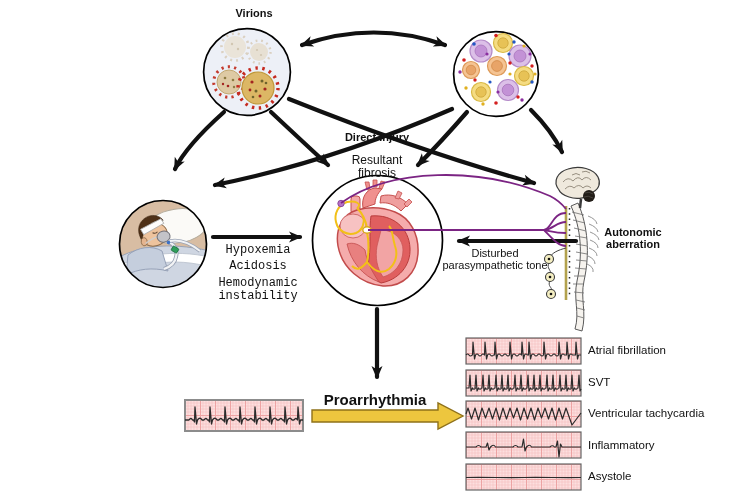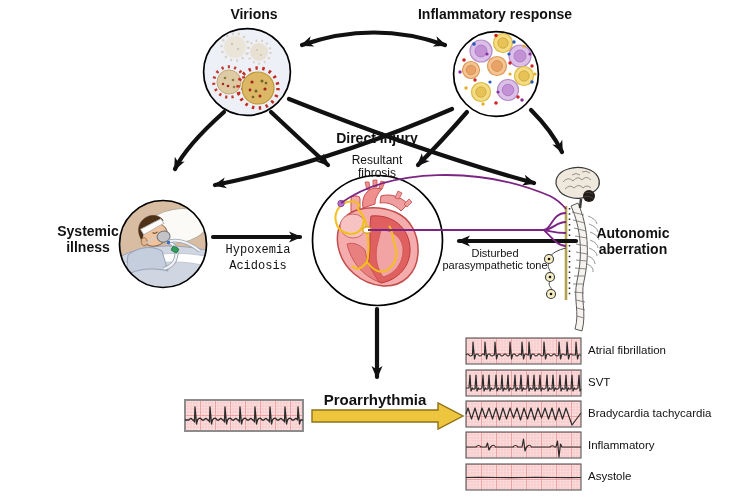--- a/index.html
+++ b/index.html
@@ -2,21 +2,21 @@
 <html><head>
 <meta charset="utf-8">
 <style>
   html,body{margin:0;padding:0;background:#fff;}
   #canvas{position:relative;width:750px;height:500px;background:#fff;overflow:hidden;
           font-family:"Liberation Sans","DejaVu Sans",sans-serif;color:#111;}
   .node-svg{position:absolute;z-index:2;}
   #overlay{position:absolute;left:0;top:0;z-index:5;pointer-events:none;}
   .lbl{position:absolute;z-index:4;text-align:center;line-height:1.12;}
   .bold{font-weight:bold;}
-  .fs13{font-size:14px;text-align:center;}
+  .fs13{font-size:11px;text-align:center;}
   .fs12{font-size:12px;}
   .fs115{font-size:11px;}
   .ecg-label{position:absolute;z-index:4;left:588px;font-size:11.5px;text-align:center;white-space:nowrap;}
   .effect-line{margin:0 0 3px 0;font-family:Liberation Mono, monospace;}
 </style>
 </head>
 <body>
 
 <div id="canvas">
 
@@ -257,40 +257,39 @@
       <path d="M0,15 L10,15 q2.5,-3 5,0 L20,15 L21.5,11 L23,18 L24.5,15 q3,-3.5 5,0 L47,15 q2.5,-3 5,0 L56,15 L57.5,7 L59,19 L60.5,15 q3,-3.5 5,0 L84,15 q2.5,-2.5 4.5,0 L90,15 L91.5,9 L93,25 L94.5,12 L96,15 L115,15" fill="none" stroke="#2b2b2b" stroke-width="1.2" stroke-linejoin="round"></path>
     </g>
     <g transform="translate(466,464)">
       <rect width="115" height="26" fill="url(#ecggrid)" stroke="#666" stroke-width="1.2"></rect>
       <path d="M0,13.5 C20,13 40,14 58,13.5 C76,13 96,14 115,13.5" fill="none" stroke="#2b2b2b" stroke-width="1.2"></path>
     </g>
   </svg>
 
   <div class="lbl bold fs13" style="left:204px;top:7px;width:100px">Virions</div>
 
-  <div class="lbl bold fs13" style="left:395px;top:7px;width:200px">Inflammatory response</div>
-
-  <div class="lbl bold fs13" style="left:52px;top:224px;width:72px">Systemic illness</div>
+
 
   <div class="lbl bold fs13" style="left:327px;top:131px;width:100px">Direct injury</div>
   <div class="lbl fs12" style="left:340px;top:154px;width:74px">Resultant fibrosis</div>
 
   <div class="lbl bold fs13" style="left:590px;top:226px;width:86px">Autonomic aberration</div>
 
   <div class="lbl fs12" style="left:210px;top:244px;width:96px">
     <div class="effect-line">Hypoxemia</div>
     <div class="effect-line">Acidosis</div>
+    <div class="effect-line">Hemodynamic instability</div>
   </div>
 
   <div class="lbl fs115" style="left:428px;top:247px;width:134px">
     <div>Disturbed</div>
     <div>parasympathetic tone</div>
   </div>
 
   <div class="lbl bold" style="left:314px;top:392px;width:122px;font-size:15px">Proarrhythmia</div>
 
   <div class="ecg-label" style="top:344px">Atrial fibrillation</div>
   <div class="ecg-label" style="top:375.5px">SVT</div>
-  <div class="ecg-label" style="top:407px">Bradycardia tachycardia</div>
+  <div class="ecg-label" style="top:407px">Ventricular tachycardia</div>
   <div class="ecg-label" style="top:438.5px">Inflammatory</div>
   <div class="ecg-label" style="top:470px">Asystole</div>
 
 </div>
 
 </body></html>

